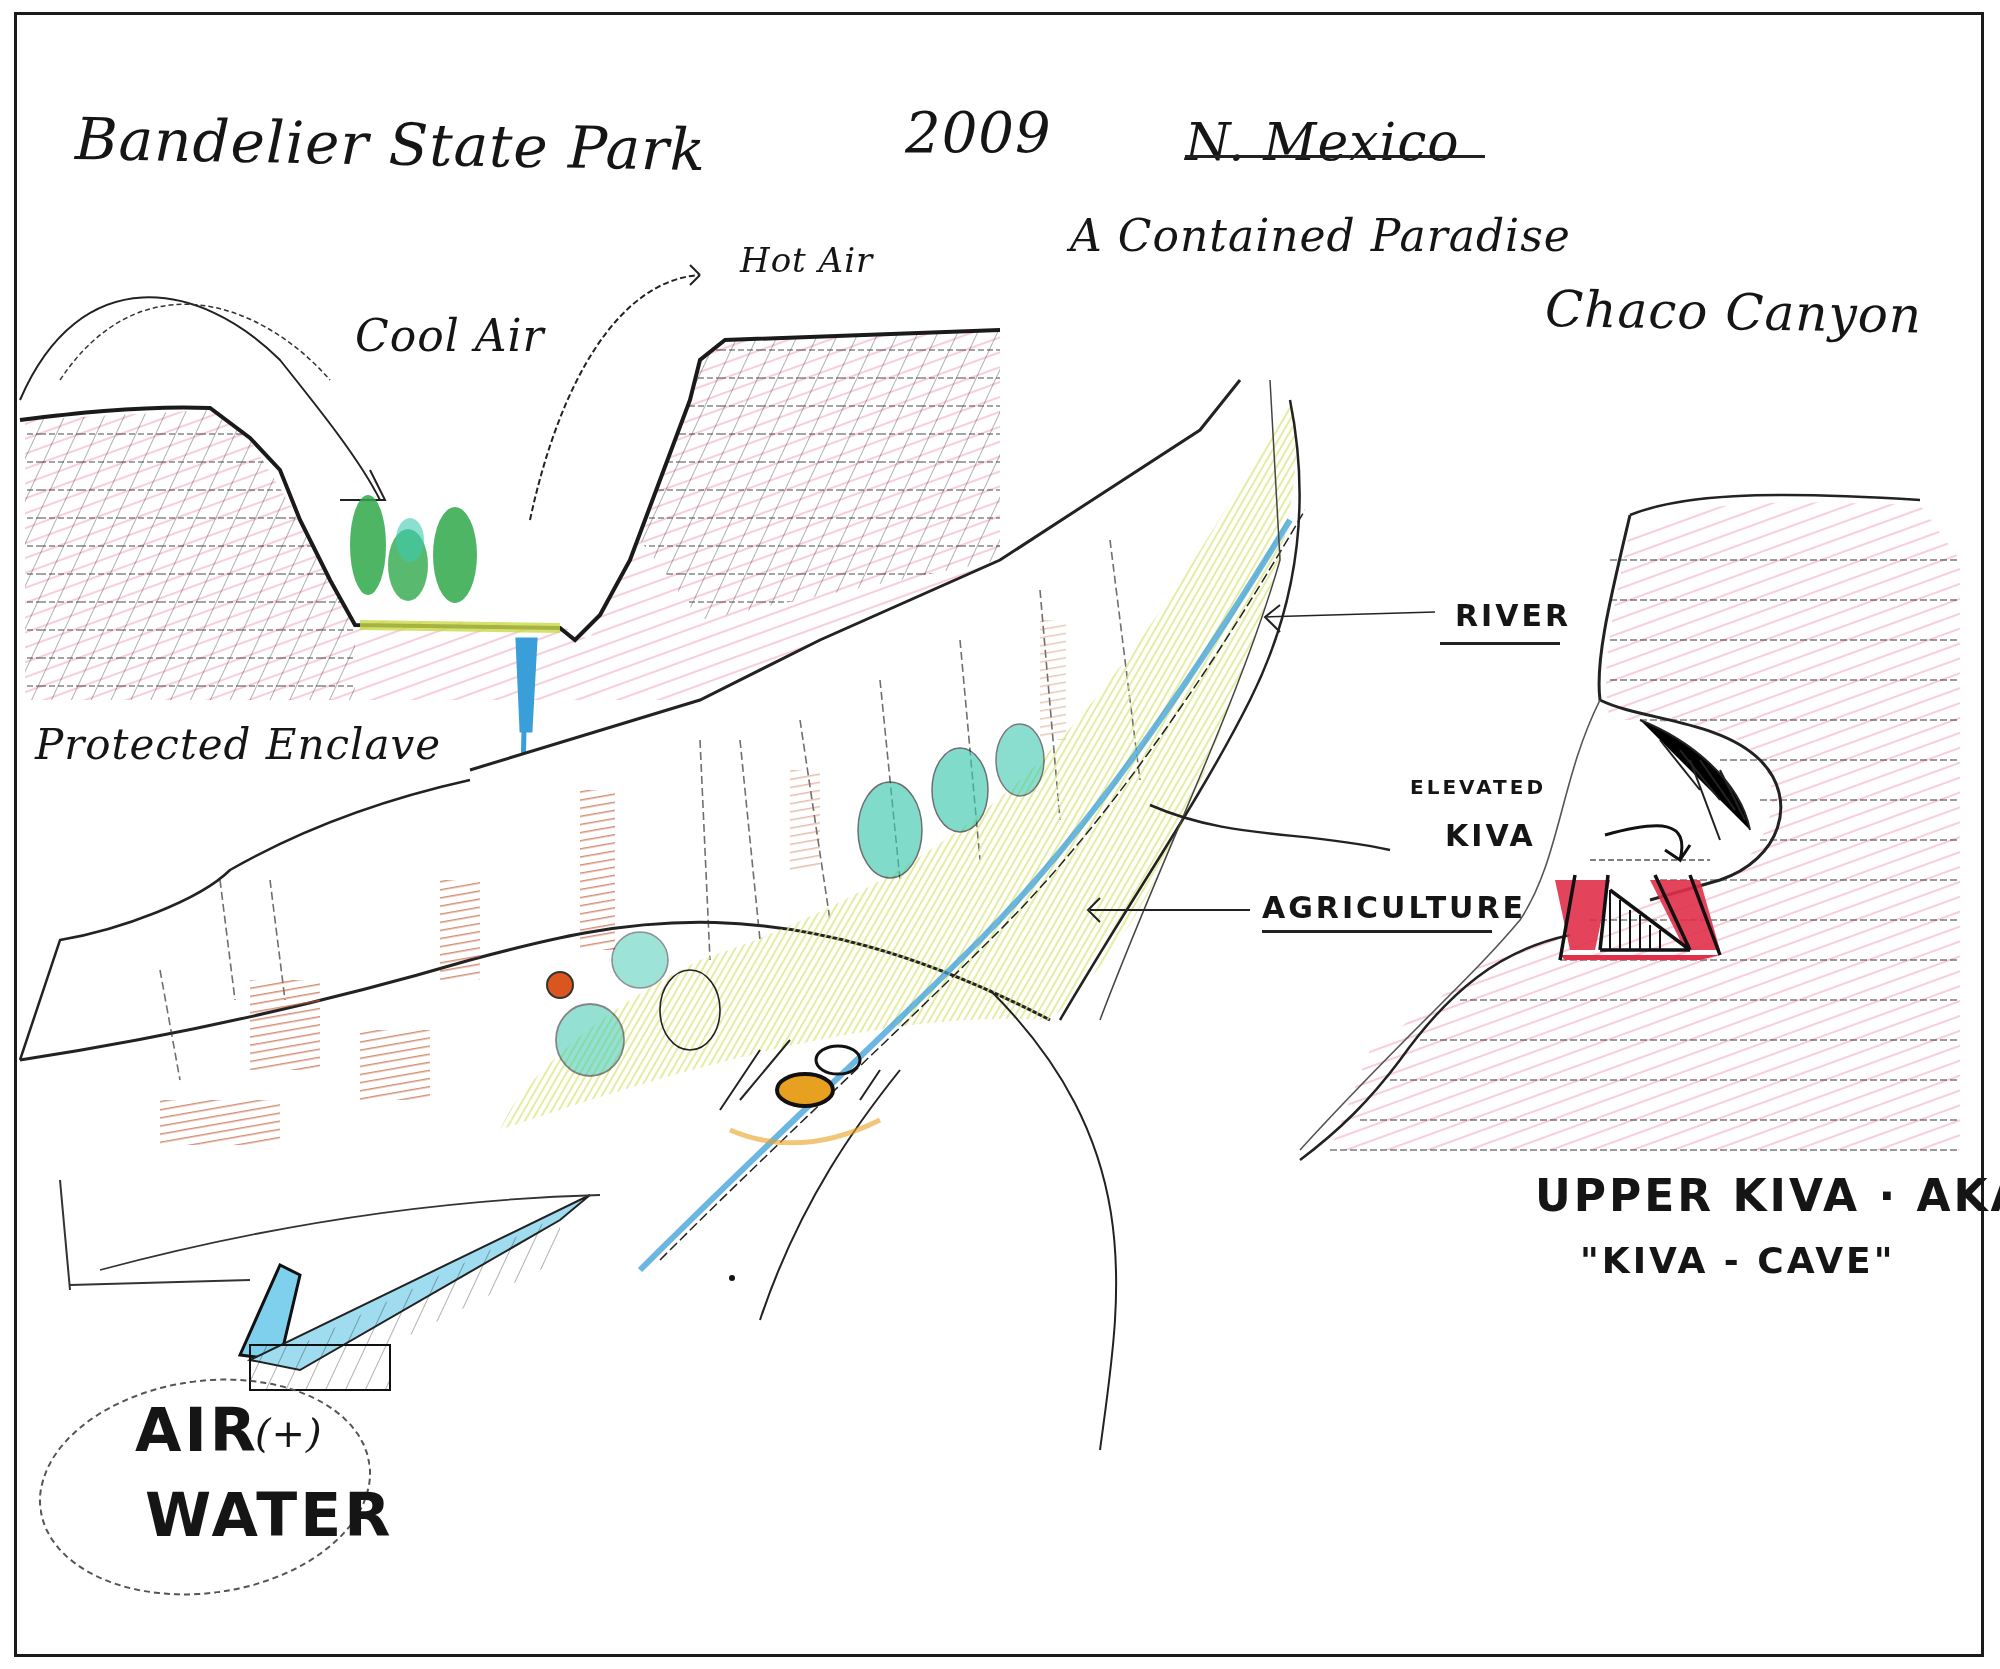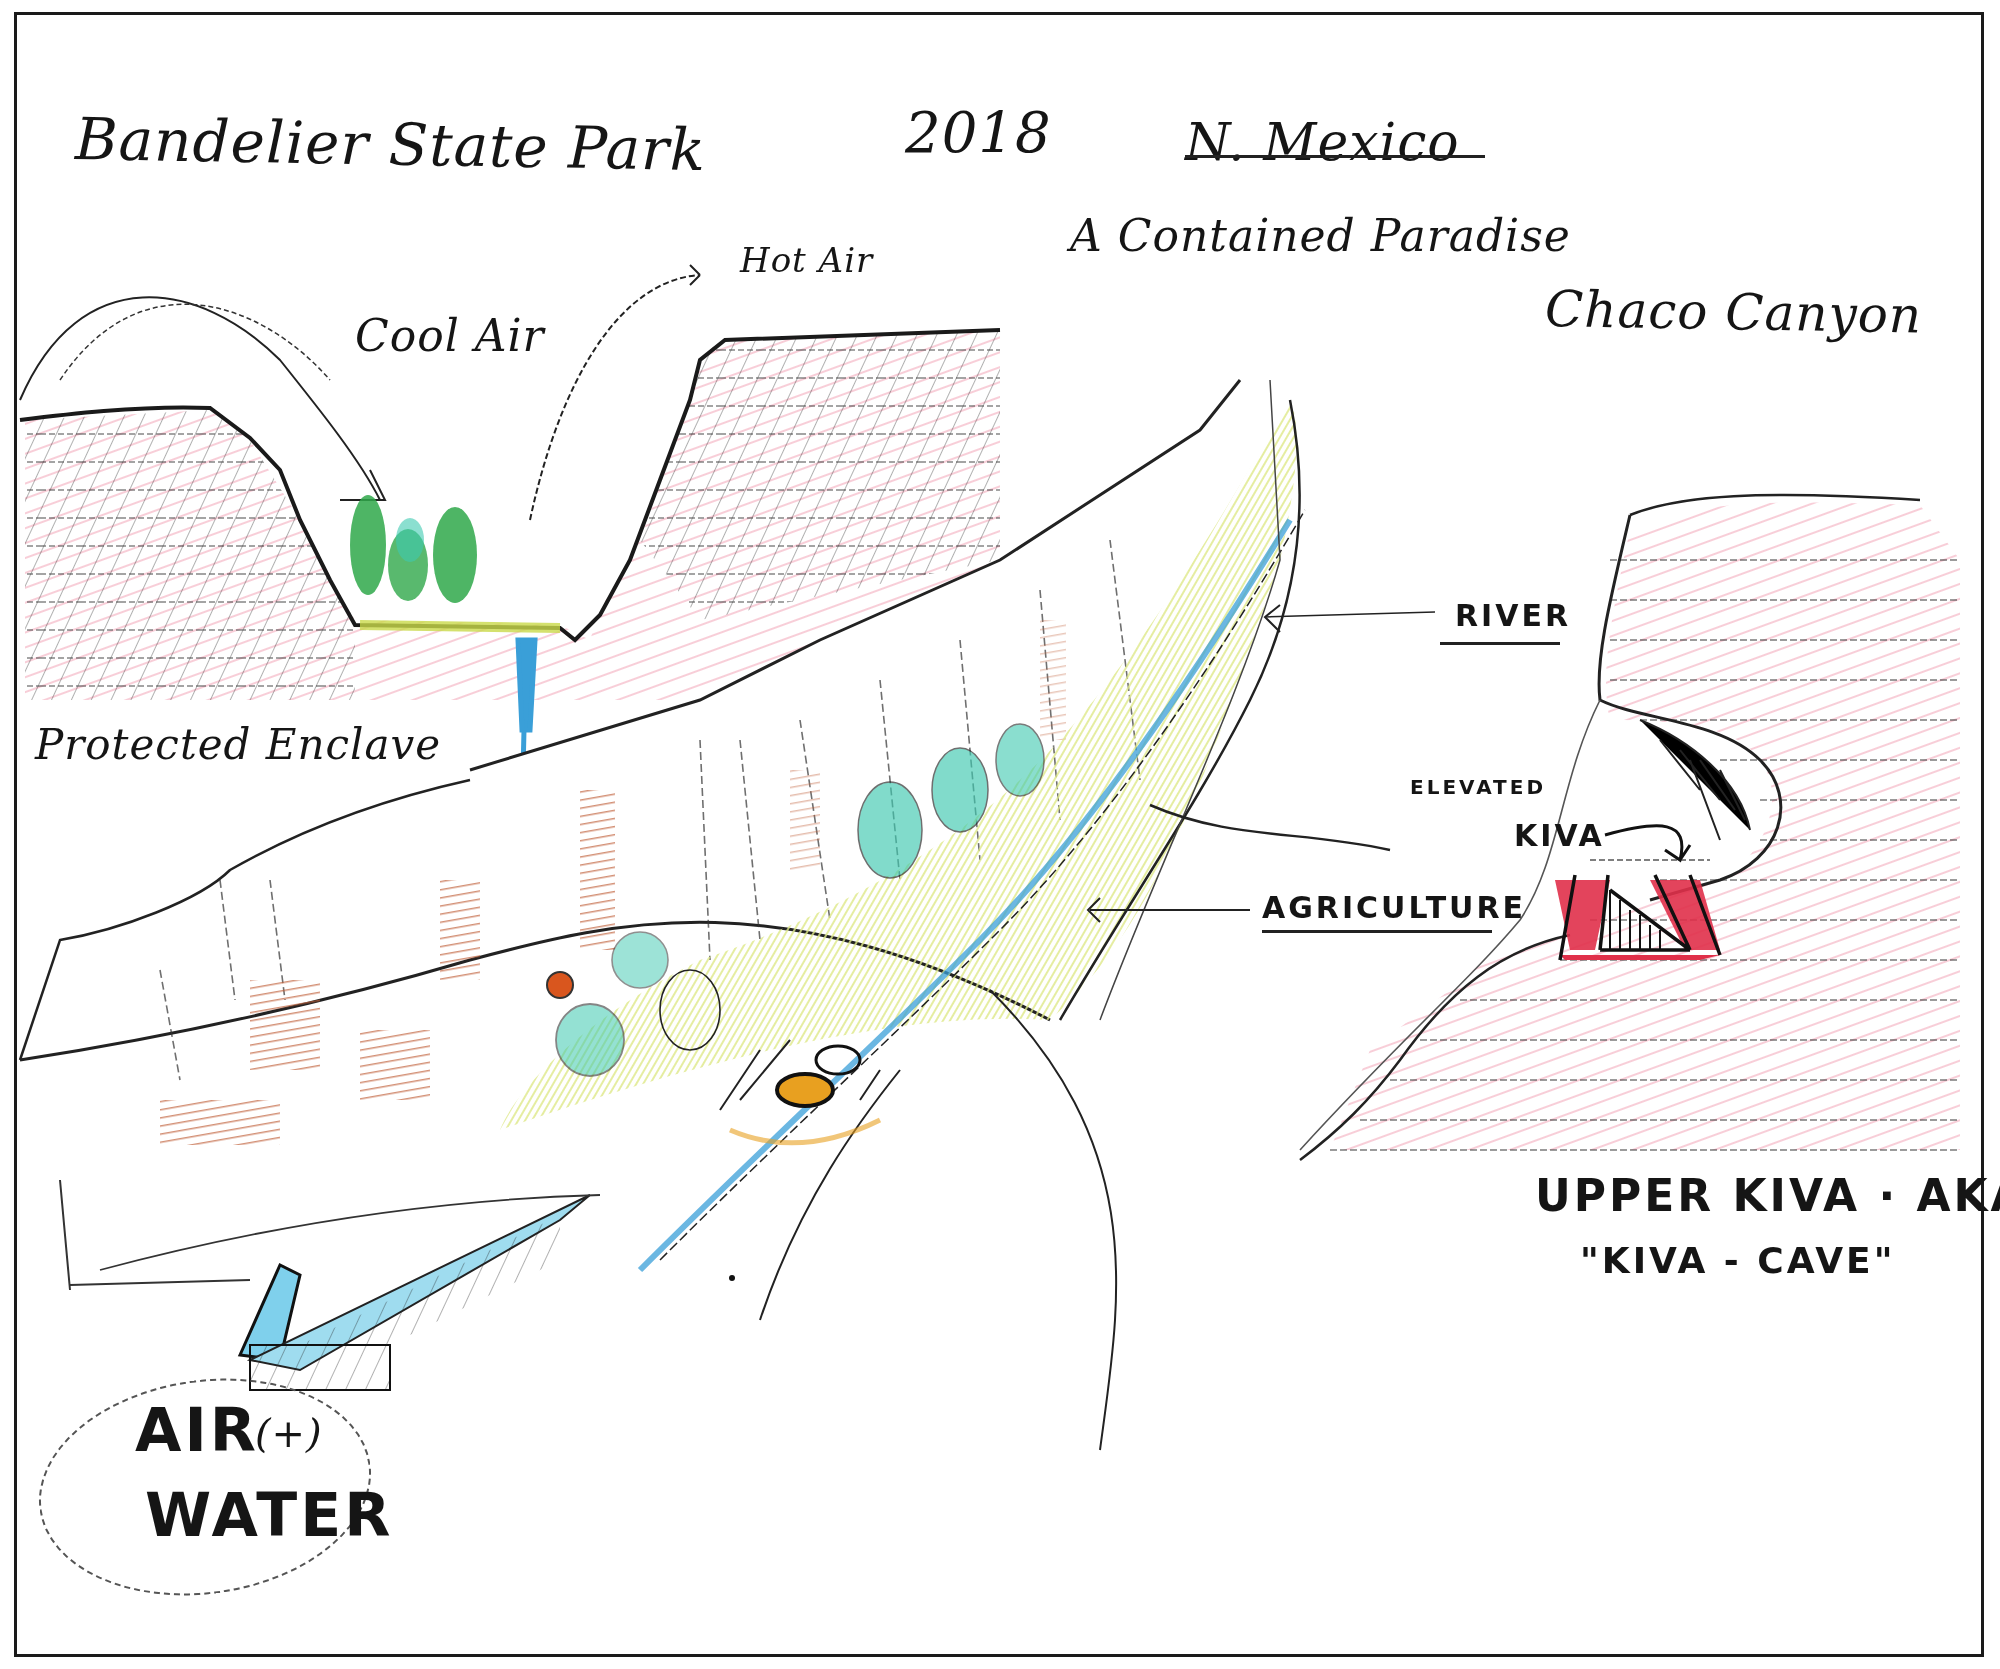--- a/index.html
+++ b/index.html
@@ -18,21 +18,21 @@
   .location { font-size: 52px; left: 1185px; top: 112px; }
   .location-underline { position: absolute; left: 1185px; top: 155px; width: 300px; height: 3px; background: #222; }
   .subtitle { font-size: 44px; left: 1070px; top: 210px; text-align: center; }
   .canyon { font-size: 50px; left: 1545px; top: 280px; transform: rotate(1deg); }
   .hot-air { font-size: 34px; left: 740px; top: 240px; }
   .cool-air { font-size: 44px; left: 320px; top: 310px; margin-left: 35px; }
   .protected { font-size: 42px; left: 35px; top: 720px; font-style: italic; }
   .river { font-size: 30px; left: 1455px; top: 598px; }
   .river-underline { position: absolute; left: 1440px; top: 642px; width: 120px; height: 3px; background: #222; }
   .elevated { font-size: 20px; left: 1410px; top: 775px; }
-  .kiva { font-size: 30px; left: 1514px; top: 818px; }
+  .kiva { font-size: 30px; left: 1445px; top: 818px; }
   .agri { font-size: 30px; left: 1262px; top: 890px; }
   .agri-underline { position: absolute; left: 1262px; top: 930px; width: 230px; height: 3px; background: #222; }
   .upper { font-size: 44px; left: 1535px; top: 1170px; }
   .aka { font-size: 36px; left: 1580px; top: 1240px; }
   .airwater { font-size: 60px; left: 135px; top: 1395px; font-weight: bold; }
   .plus { font-size: 40px; left: 255px; top: 1410px; }
   .water { font-size: 60px; left: 145px; top: 1480px; font-weight: bold; }
   .airwater-ring { position: absolute; left: 38px; top: 1380px; width: 330px; height: 210px;
                    border: 2px dashed #555; border-radius: 50%; transform: rotate(-8deg); }
 </style>
@@ -157,21 +157,21 @@
   <g>
     <path d="M1265 617 L1435 612" stroke="#222" stroke-width="1.5" fill="none"></path>
     <path d="M1280 605 L1265 617 L1280 632" stroke="#222" stroke-width="2" fill="none"></path>
     <path d="M1150 805 C1230 840 1300 830 1390 850" stroke="#222" stroke-width="2.5" fill="none"></path>
     <path d="M1090 910 L1250 910" stroke="#222" stroke-width="2" fill="none"></path>
     <path d="M1100 898 L1088 910 L1100 922" stroke="#222" stroke-width="2" fill="none"></path>
   </g>
 </svg>
 
 <div class="label title">Bandelier State Park</div>
-<div class="label year">2018</div>
+<div class="label year">2009</div>
 <div class="label location">N. Mexico</div>
 <div class="location-underline"></div>
 <div class="label subtitle">A Contained Paradise</div>
 <div class="label canyon">Chaco Canyon</div>
 
 <div class="label hot-air">Hot Air</div>
 <div class="label cool-air">Cool Air</div>
 <div class="label protected">Protected Enclave</div>
 
 <div class="label caps river">River</div>

